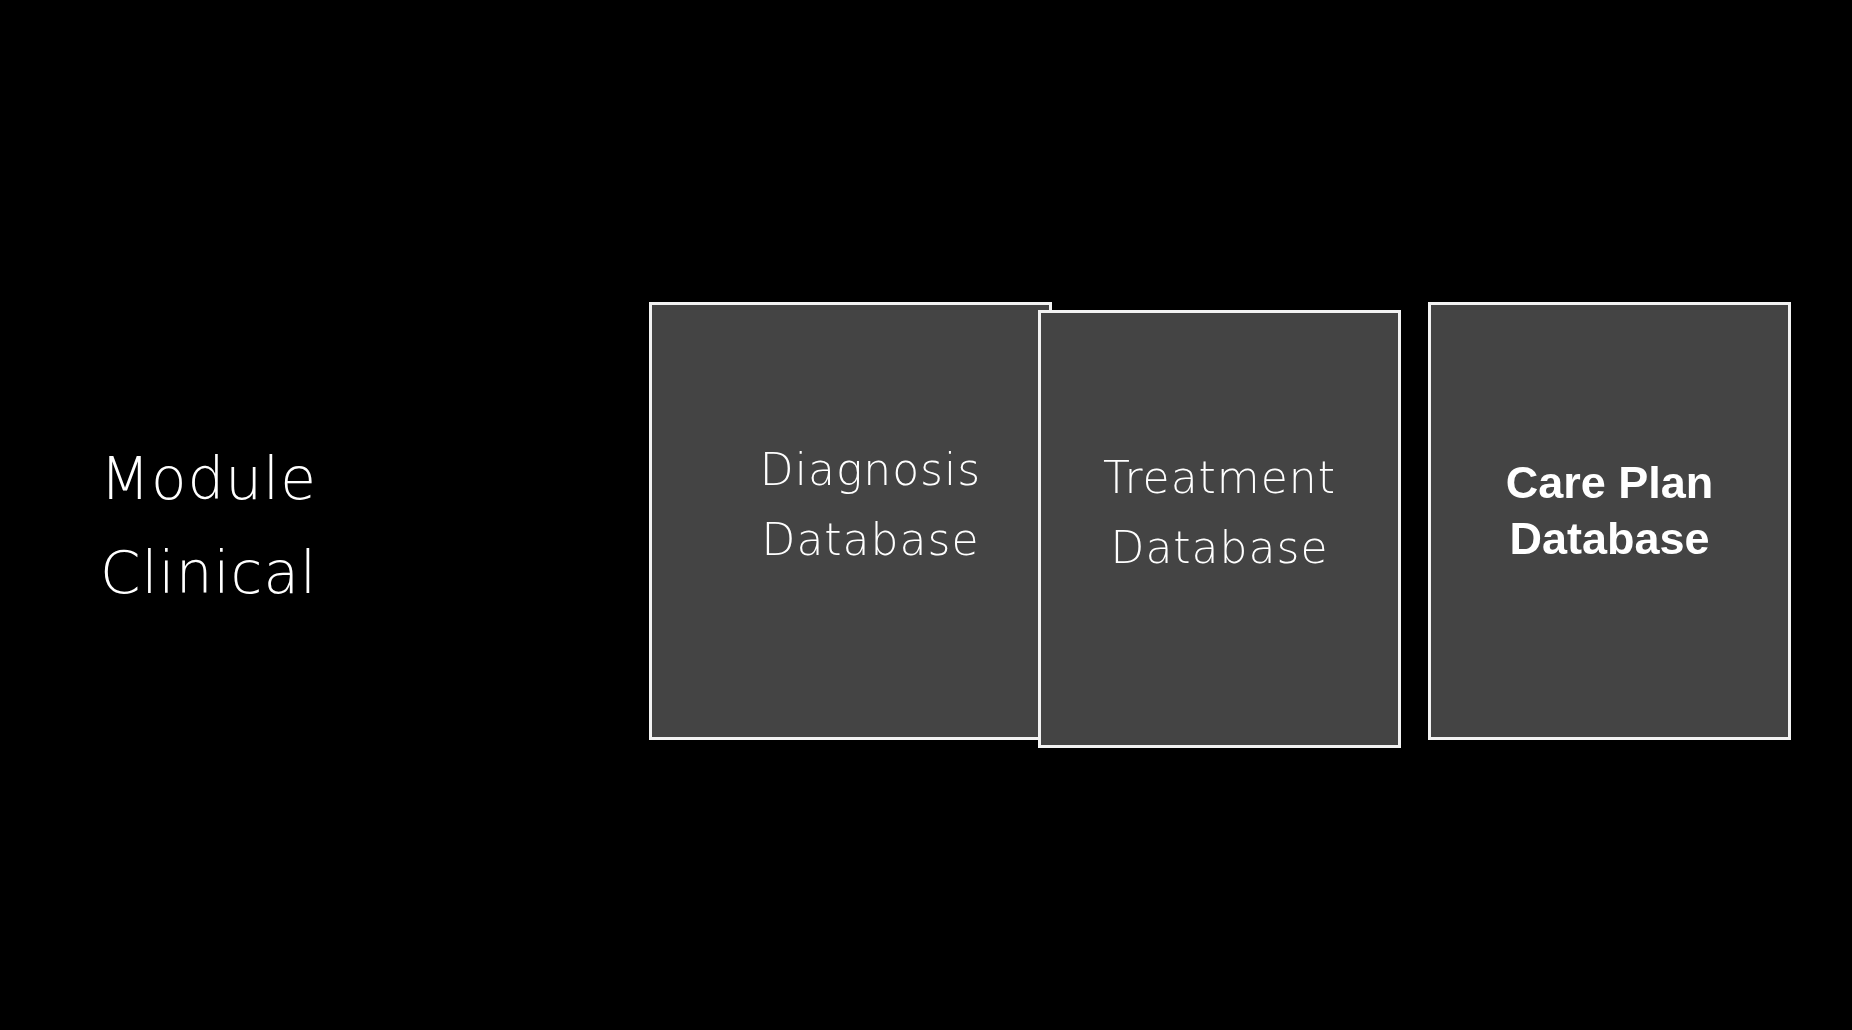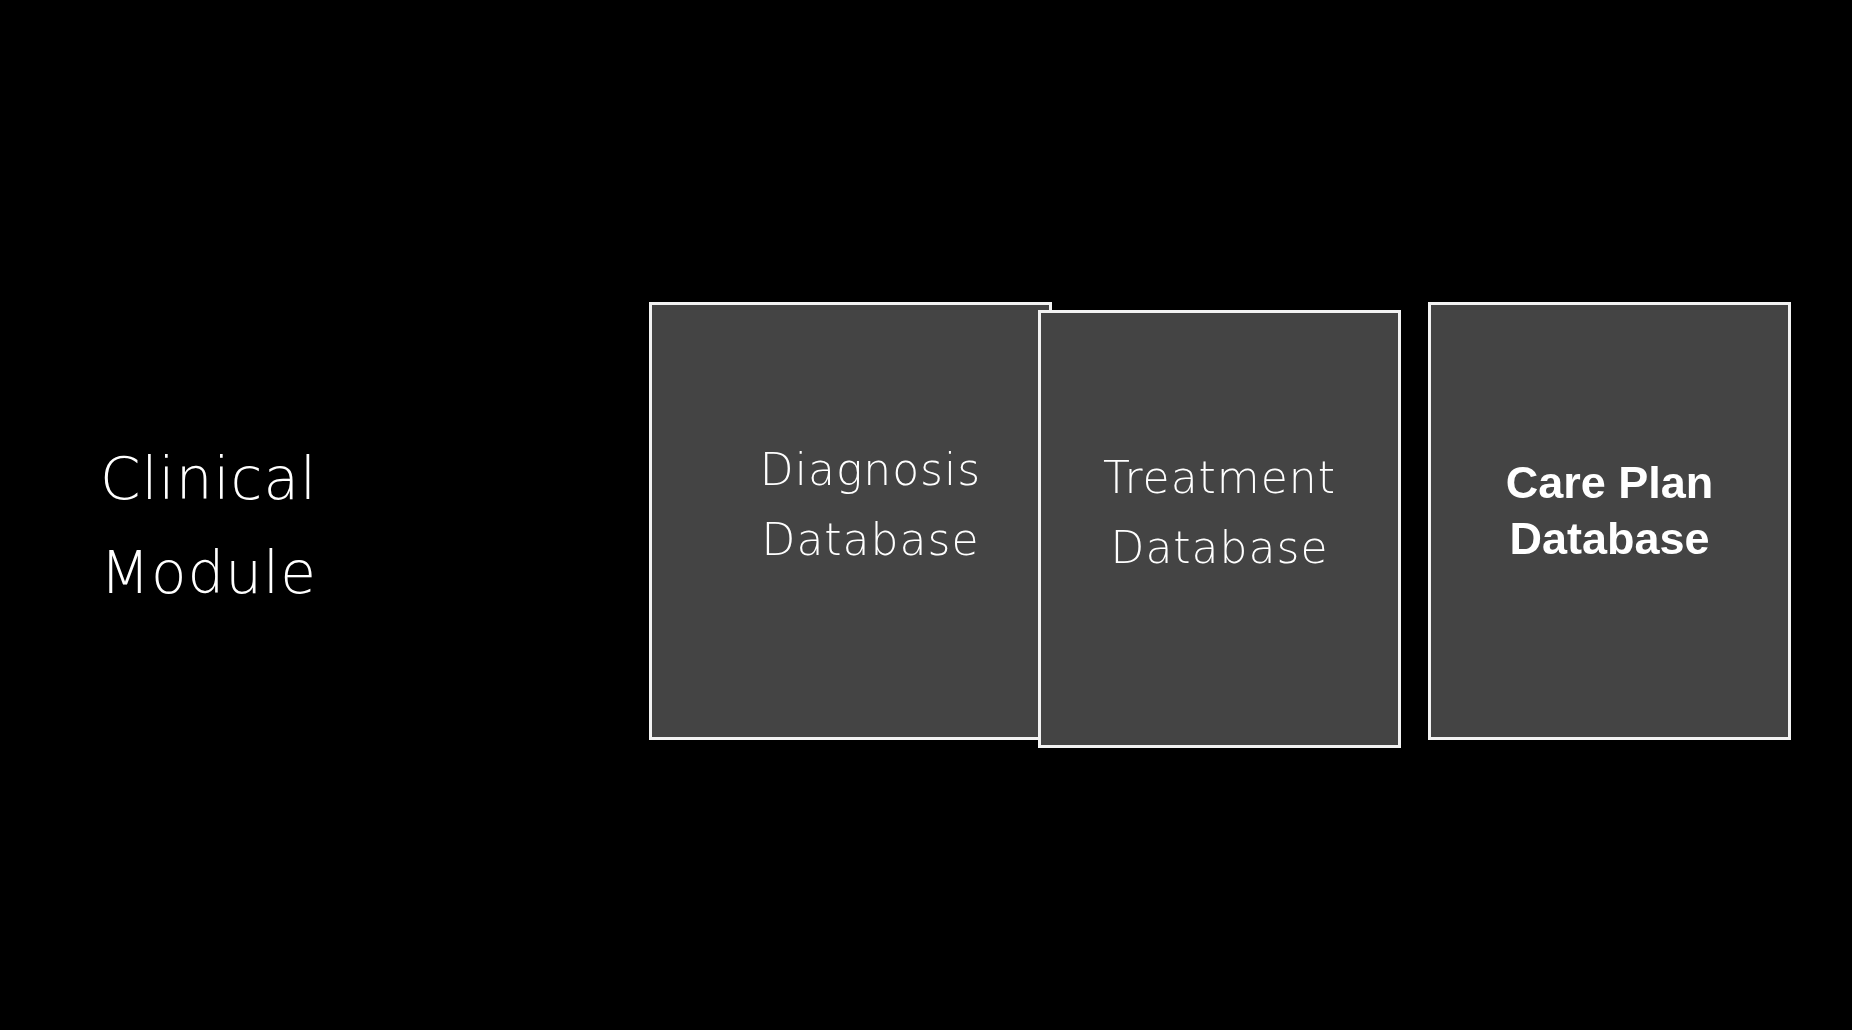--- a/index.html
+++ b/index.html
@@ -14,22 +14,22 @@
   .box .label { font-size:44px; font-weight:300; line-height:70px; letter-spacing:1px; }
   .box.alt .label { font-family:"Liberation Sans", sans-serif; font-size:45px; line-height:56px;
                     letter-spacing:0; margin-top:-20px; font-weight:700; }
   .box .label div { white-space:nowrap; }
   .box .label.l1 { margin-top:-32px; }
 </style>
 </head>
 <body>
 
 <div class="module-title">
+  <div>Module</div>
   <div>Clinical</div>
-  <div>Module</div>
 </div>
 
 <div class="box" style="left:649px;padding-left:40px;">
   <div class="label l1">
     <div>Diagnosis</div>
     <div>Database</div>
   </div>
 </div>
 
 <div class="box" style="left:1038px;margin-top:8px;">

